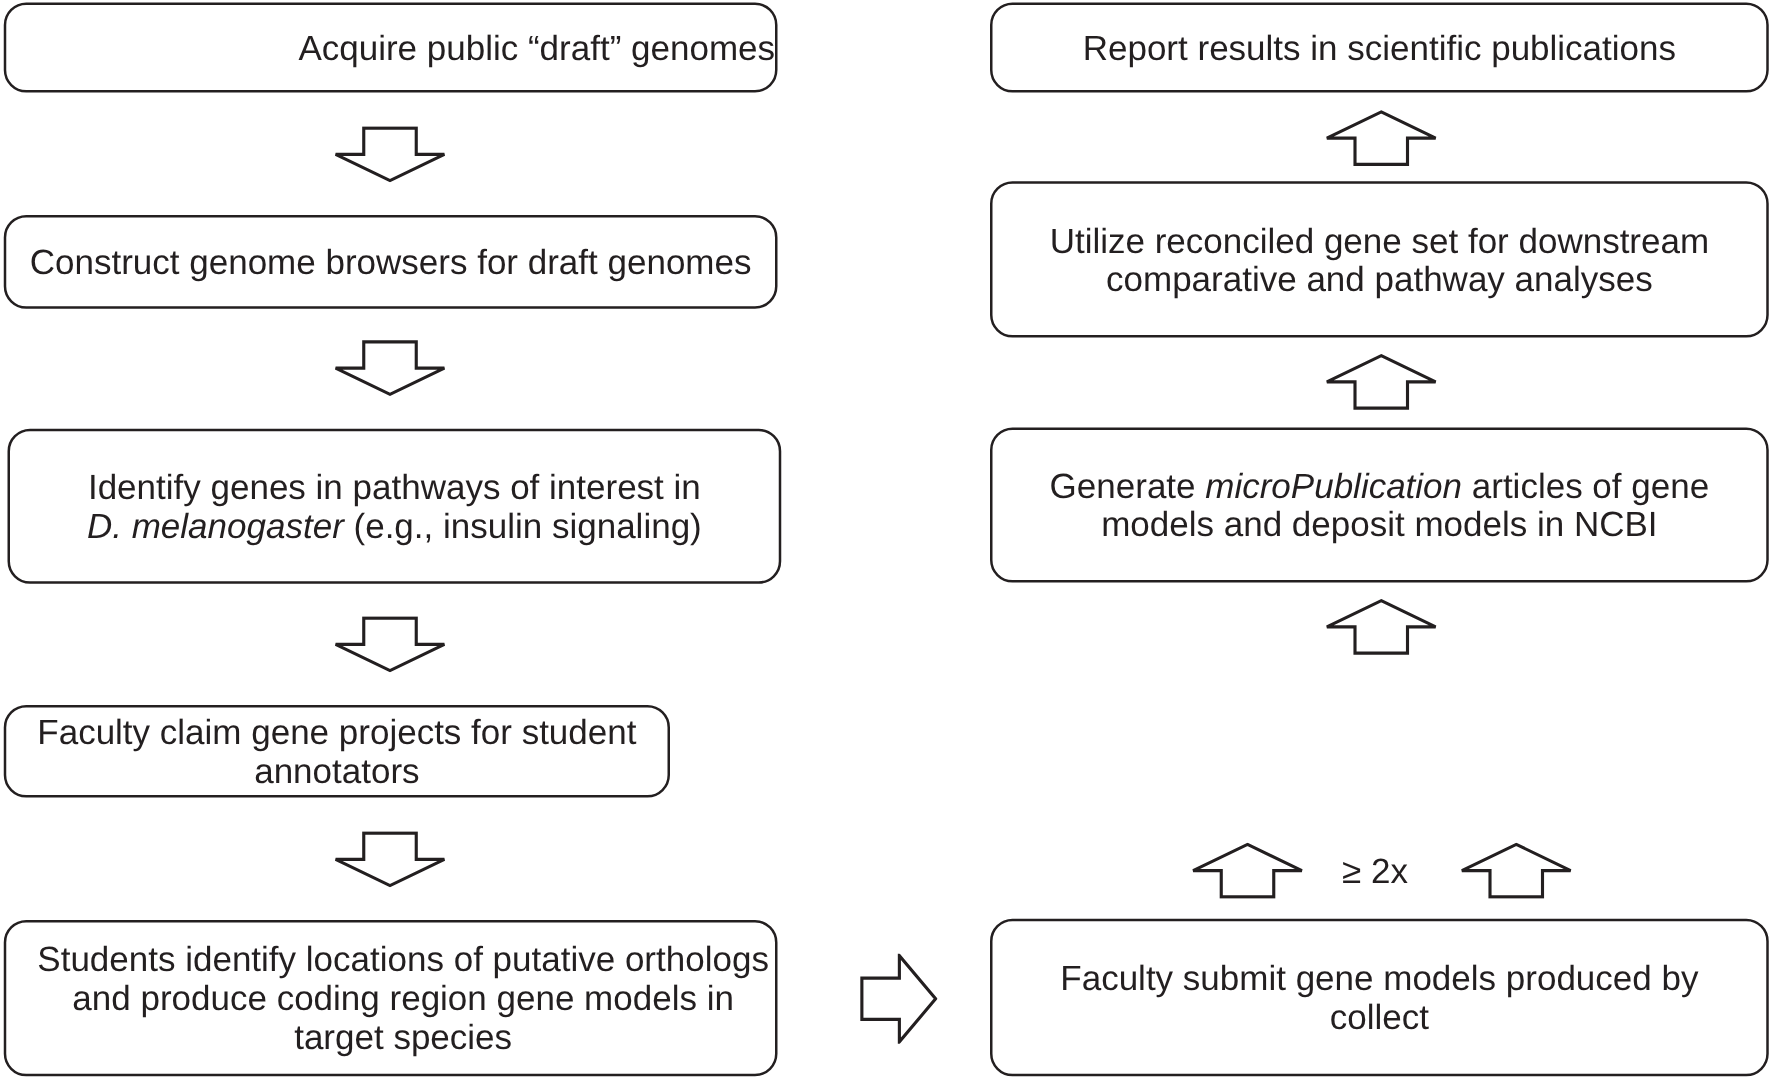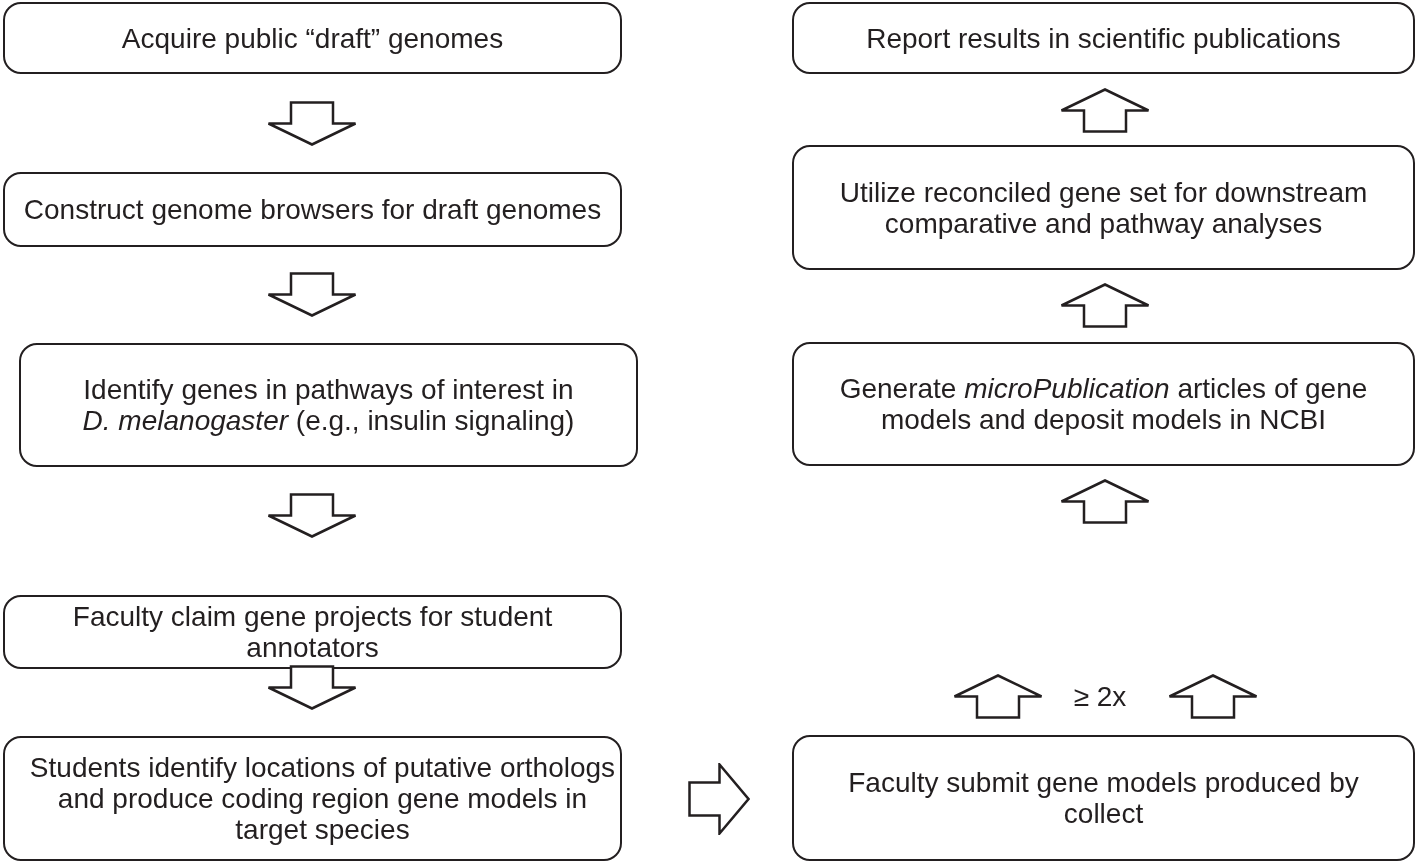--- a/index.html
+++ b/index.html
@@ -46,40 +46,40 @@
     font-size: 28px;
     line-height: 31px;
     white-space: nowrap;
   }
 </style>
 </head>
 <body>
 
 <div class="canvas">
 
-  <div class="box" style="left:3px; top:2px; width:619px; height:72px;">
+  <div class="box" style="left:3px; top:2px; width:619px; height:72px;justify-content:flex-end;">
     <div>
       <div class="line">Acquire public “draft” genomes</div>
     </div>
   </div>
 
   <div class="box" style="left:3px; top:172px; width:619px; height:75px;justify-content:center;">
     <div>
       <div class="line">Construct genome browsers for draft genomes</div>
     </div>
   </div>
 
-  <div class="box" style="left:19px; top:343px; width:619px; height:124px;">
+  <div class="box" style="left:6px; top:343px; width:619px; height:124px;">
     <div>
       <div class="line">Identify genes in pathways of interest in</div>
       <div class="line"><i>D. melanogaster</i> <span>(e.g., insulin signaling)</span></div>
     </div>
   </div>
 
-  <div class="box" style="left:3px; top:564px; width:619px; height:74px;margin-top:31px;">
+  <div class="box" style="left:3px; top:564px; width:533px; height:74px;">
     <div>
       <div class="line">Faculty claim gene projects for student</div>
       <div class="line">annotators</div>
     </div>
   </div>
 
   <div class="box" style="left:3px; top:736px; width:619px; height:125px;padding-left:20px;">
     <div>
       <div class="line">Students identify locations of putative orthologs</div>
       <div class="line">and produce coding region gene models in</div>

